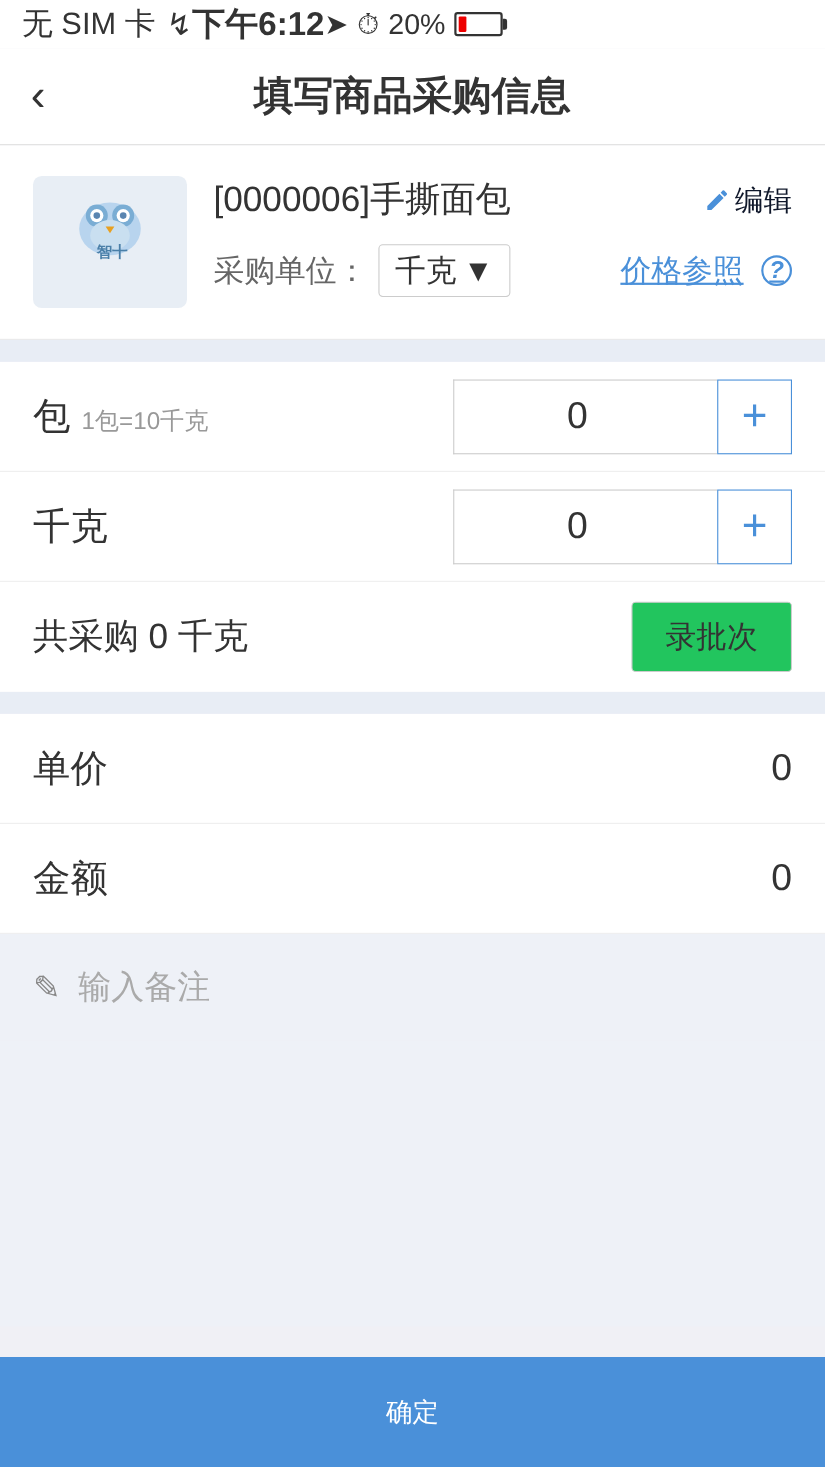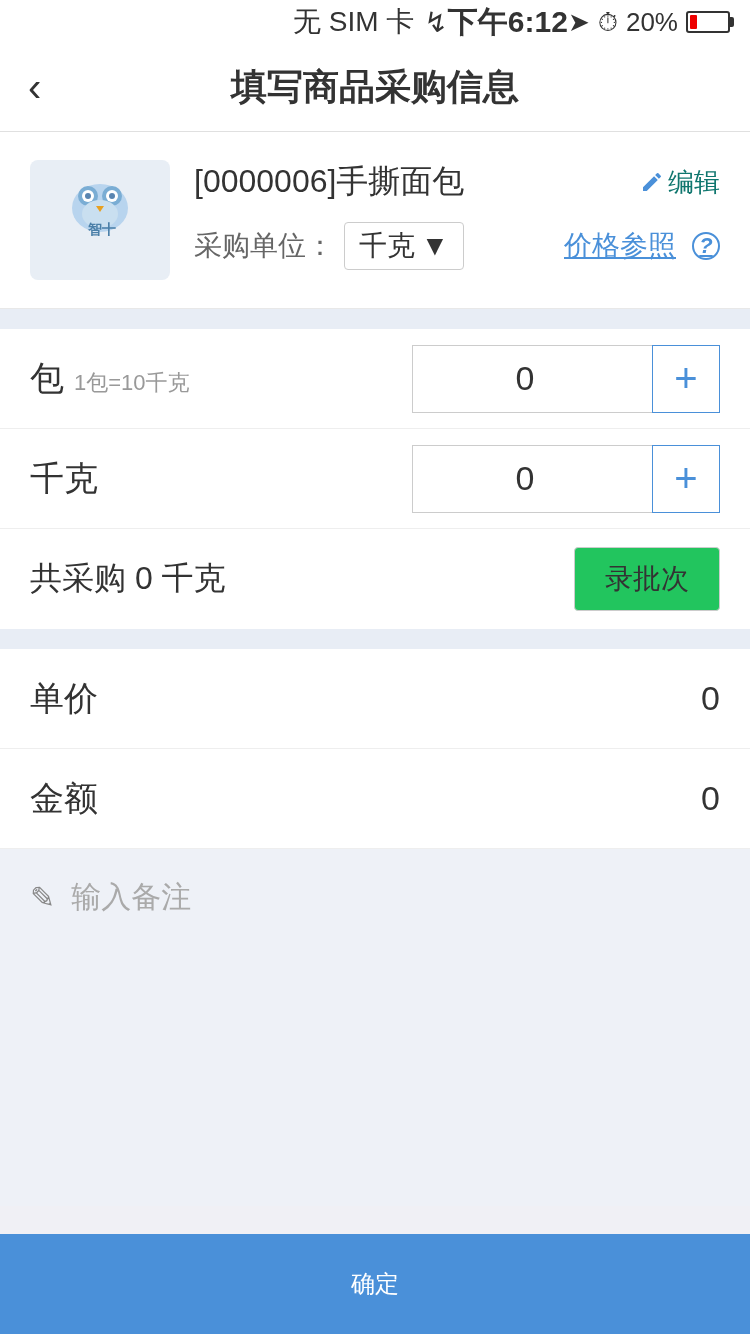--- a/index.html
+++ b/index.html
@@ -13,21 +13,21 @@
       color: #333;
     }
 
     
     .status-bar {
       width: 750px;
       height: 44px;
       background: #fff;
       display: flex;
       align-items: center;
-      justify-content: flex-end;
+      justify-content: flex-start;
       padding: 0 20px;
       font-size: 28px;
       font-weight: 500;
     }
     .status-left { display: flex; align-items: center; gap: 10px; }
     .status-center { font-size: 30px; font-weight: 600; }
     .status-right { display: flex; align-items: center; gap: 8px; font-size: 26px; }
     .battery {
       display: inline-flex; align-items: center;
       border: 2px solid #333; border-radius: 3px;
@@ -100,21 +100,21 @@
       justify-content: space-between;
       margin-bottom: 18px;
     }
     .product-name {
       font-size: 32px;
       color: #333;
       font-weight: 500;
     }
     .edit-btn {
       font-size: 26px;
-      color: #0f766e;
+      color: #0f172a;
       display: flex; align-items: center; gap: 4px;
       cursor: pointer;
     }
     .product-unit-row {
       display: flex;
       align-items: center;
       justify-content: space-between;
     }
     .unit-label {
       font-size: 28px;

